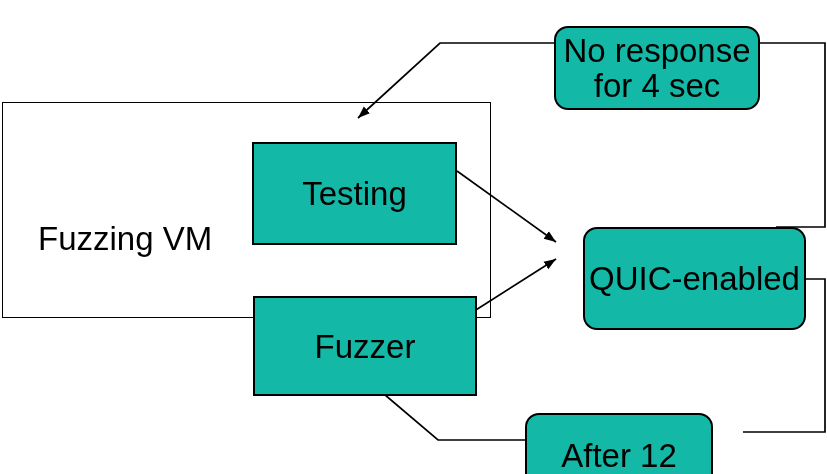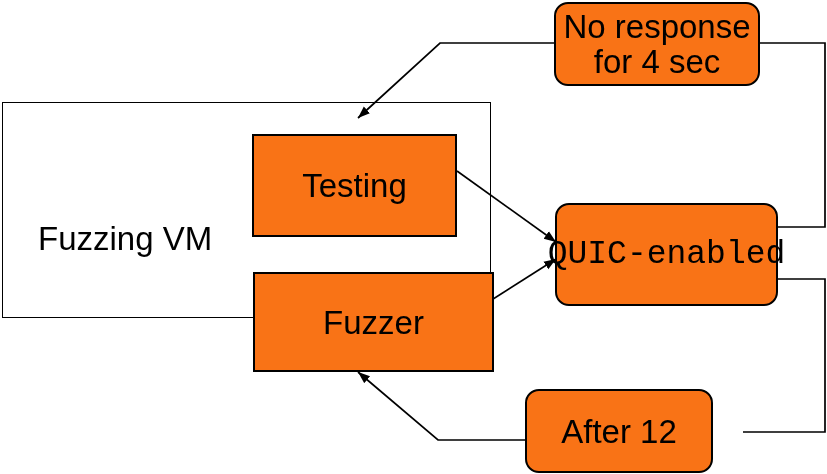--- a/index.html
+++ b/index.html
@@ -28,45 +28,46 @@
     position: absolute;
     z-index: 2;
     box-sizing: border-box;
     display: flex;
     flex-direction: column;
     align-items: center;
     justify-content: center;
     text-align: center;
     font-size: 33px;
     line-height: 35px;
-    background: #f97316;
+    background: #14b8a6;
     border: 2px solid #000000;
+    margin-top: 24px;
   }
   .node span { display: block; white-space: nowrap; }
   
   .vm-box {
     position: absolute;
     z-index: 2;
     box-sizing: border-box;
     left: 2px;  top: 102px;
     width: 489px; height: 216px;
     border: 1.5px solid #000000;
     background: transparent;
   }
   .vm-label {
     position: absolute;
     left: 35px; top: 118px;
     font-size: 33px;
     line-height: 35px;
     white-space: nowrap;
   }
-  .testing  { left: 252px; top: 134px; width: 205px; height: 103px; }
-  .fuzzer   { left: 253px; top: 272px; width: 241px; height: 100px; }
+  .testing  { left: 252px; top: 118px; width: 205px; height: 103px; }
+  .fuzzer   { left: 253px; top: 272px; width: 224px; height: 100px; }
   .rounded  { border-radius: 14px; }
-  .quic     { left: 555px; top: 203px; width: 223px; height: 103px; font-family: Liberation Mono, monospace; }
+  .quic     { left: 583px; top: 203px; width: 223px; height: 103px; }
   .noresp   { left: 554px; top: 2px;   width: 206px; height: 84px;  }
   .after12  { left: 525px; top: 389px; width: 188px; height: 84px;  }
   .edge {
     fill: none;
     stroke: #000000;
     stroke-width: 1.7;
   }
 </style>
 </head>
 <body>

